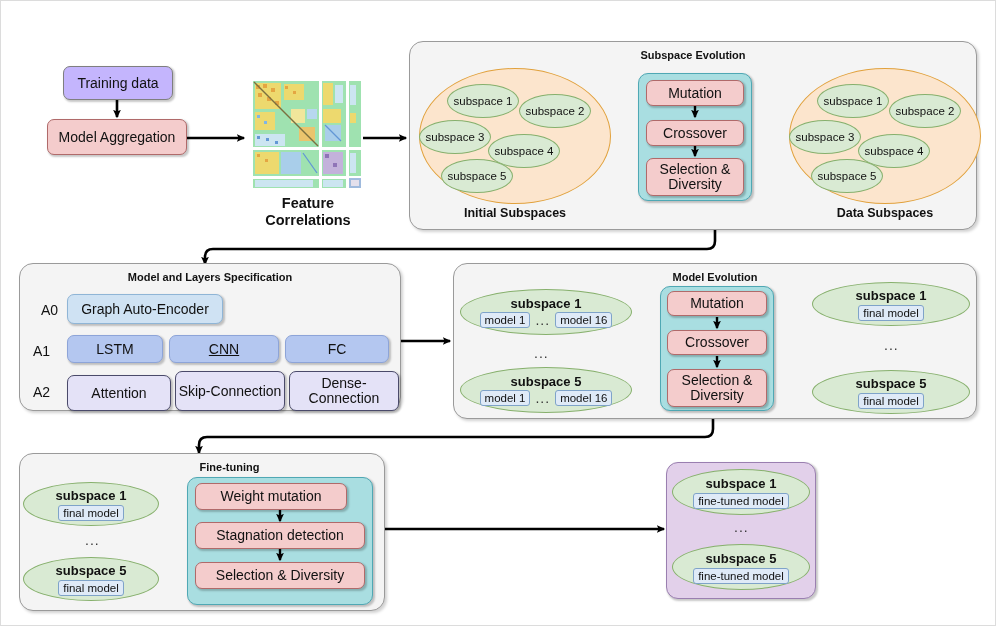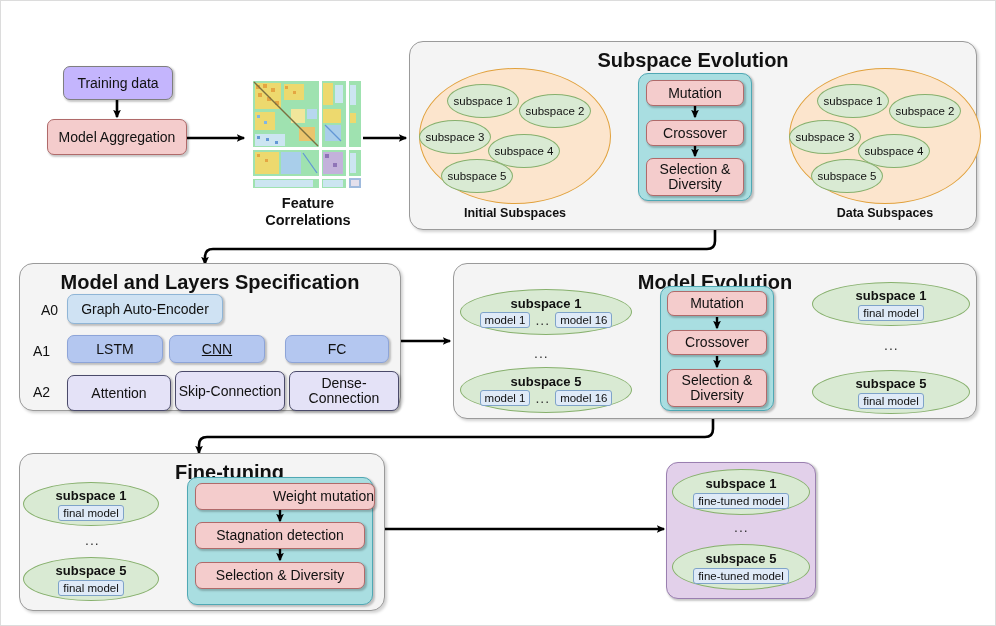--- a/index.html
+++ b/index.html
@@ -5,21 +5,21 @@
   html,body{margin:0;padding:0;background:#fff;}
   body{font-family:"Liberation Sans",sans-serif;}
   #root{position:relative;width:996px;height:626px;background:#ffffff;
         border:1px solid #dcdcdc;box-sizing:border-box;overflow:hidden;}
   .abs{position:absolute;box-sizing:border-box;}
 
   
   .panel{background:#f4f4f4;border:1.4px solid #9a9a9a;border-radius:14px;
          box-shadow:2px 2px 3px rgba(0,0,0,.18);}
   .panel-title{position:absolute;left:0;right:0;text-align:center;
-         font-weight:bold;font-size:20px;color:#111;}
+         font-weight:bold;font-size:11px;color:#111;}
 
   
   .node{display:flex;align-items:center;justify-content:center;text-align:center;
         border-radius:7px;font-size:14px;color:#111;line-height:1.05;
         box-shadow:1.5px 1.5px 2px rgba(0,0,0,.22);}
   .n-grey{background:#c4b5fd;border:1.3px solid #7f7f7f;text-align:right;}
   .n-pink{background:#f4cccc;border:1.3px solid #b06a6a;}
   .n-blue-l{background:#cfe2f3;border:1.3px solid #8fb5d6;}
   .n-blue-m{background:#b4c7f0;border:1.3px solid #8da4d8;}
   .n-lav{background:#e4e2f7;border:1.3px solid #4a4a6a;}
@@ -219,21 +219,21 @@
 
   <div class="abs rowlbl" style="left:40px;top:301px;">A0</div>
   <div class="abs node n-blue-l" style="left:66px;top:293px;width:156px;height:30px;">
     <span>Graph Auto-Encoder</span>
     </div>
 
   <div class="abs rowlbl" style="left:32px;top:342px;">A1</div>
   <div class="abs node n-blue-m" style="left:66px;top:334px;width:96px;height:28px;">
     <span>LSTM</span>
     </div>
-  <div class="abs node n-blue-m" style="left:168px;top:334px;width:96px;height:28px;text-decoration:underline;">
+  <div class="abs node n-blue-m" style="left:168px;top:334px;width:110px;height:28px;text-decoration:underline;">
     <span>CNN</span>
     </div>
   <div class="abs node n-blue-m" style="left:284px;top:334px;width:104px;height:28px;">
     <span>FC</span>
     </div>
 
   <div class="abs rowlbl" style="left:32px;top:383px;">A2</div>
   <div class="abs node n-lav" style="left:66px;top:374px;width:104px;height:36px;">
     <span>Attention</span>
     </div>
@@ -301,21 +301,21 @@
     <div class="sub-bold">subspace 1</div>
     <span class="mini" style="margin-top:2px;">final model</span>
   </div>
   <div class="abs dots" style="left:84px;top:531px;">...</div>
   <div class="abs ell e-green-big" style="left:22px;top:556px;width:136px;height:44px;">
     <div class="sub-bold">subspace 5</div>
     <span class="mini" style="margin-top:2px;">final model</span>
   </div>
 
   <div class="abs n-cyan" style="left:186px;top:476px;width:186px;height:128px;"></div>
-  <div class="abs node n-pink" style="left:194px;top:482px;width:180px;height:27px;justify-content:flex-end;">
+  <div class="abs node n-pink" style="left:194px;top:482px;width:152px;height:27px;">
     <span>Weight mutation</span>
     </div>
   <div class="abs node n-pink" style="left:194px;top:521px;width:170px;height:27px;">
     <span>Stagnation detection</span>
     </div>
   <div class="abs node n-pink" style="left:194px;top:561px;width:170px;height:27px;">
     <span>Selection &amp; Diversity</span>
     </div>
   <svg class="abs" style="left:186px;top:476px;width:186px;height:128px;" viewBox="0 0 186 128">
     <g stroke="#000" stroke-width="2.4" fill="none" marker-end="url(#ah)">

